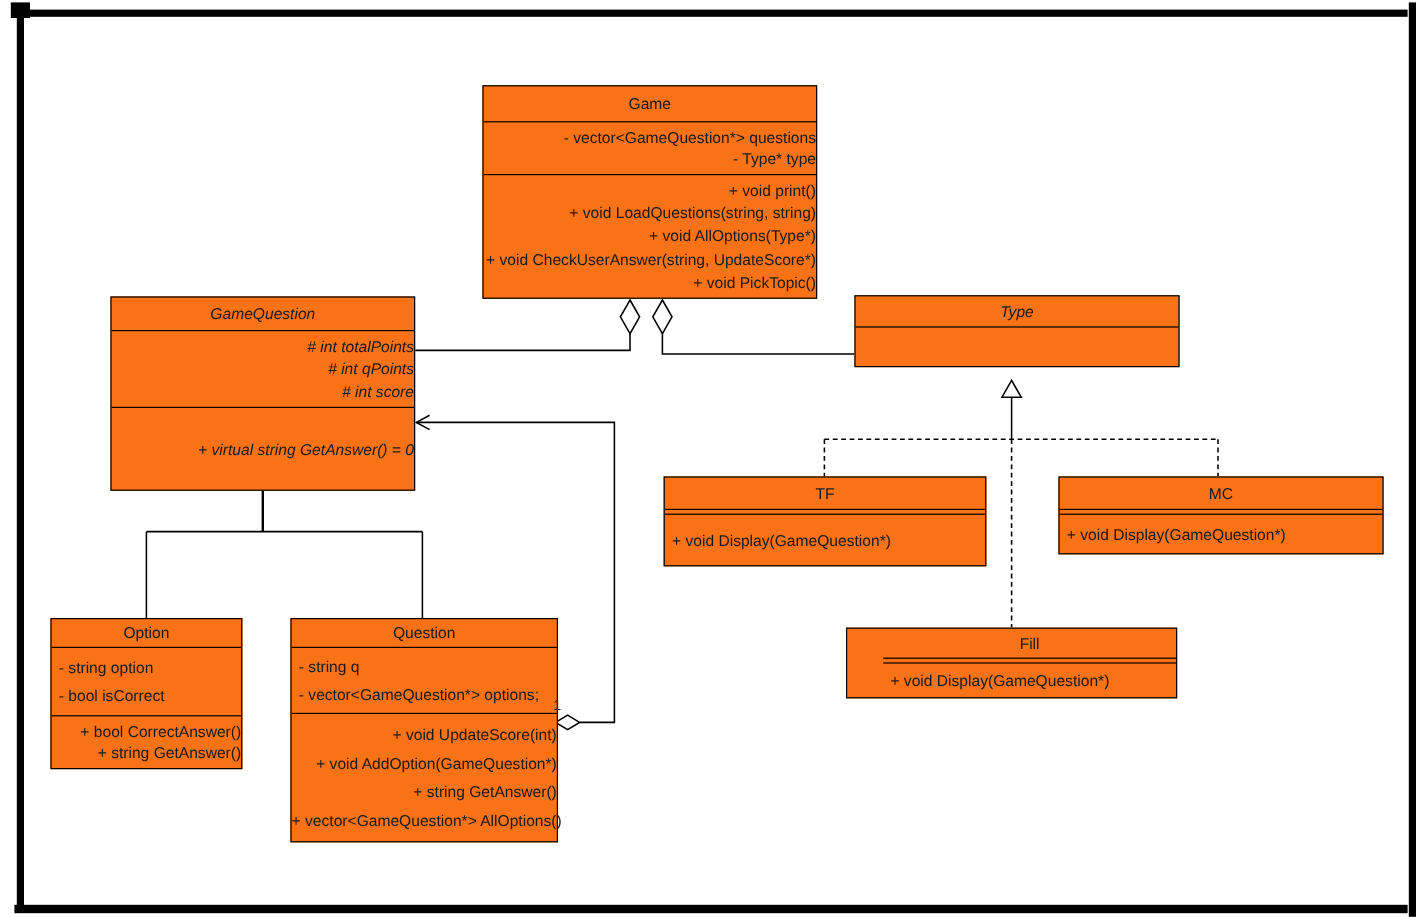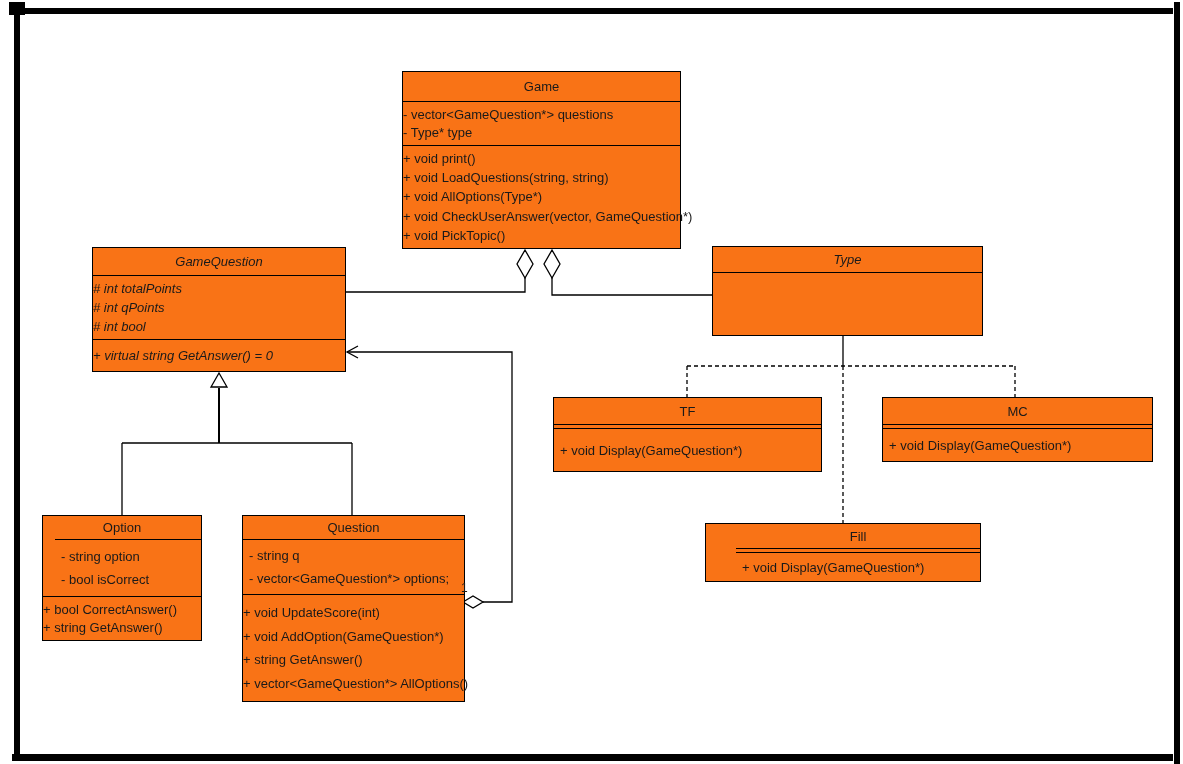--- a/index.html
+++ b/index.html
@@ -37,46 +37,46 @@
     display: flex; align-items: center; justify-content: center;
     white-space: nowrap;
   }
   .compartment {
     border-top: 1.3px solid #000;
     display: flex; flex-direction: column; justify-content: space-evenly;
   }
   .compartment.grow { flex: 1; }
   .cls-empty { border-top: 1.3px solid #000; height: 4px; }
   .row { white-space: nowrap; }
-  .row.center { text-align: left; }
+  .row.center { text-align: right; }
   .row.left { text-align: left; padding-left: 6px; }
 
   #box-game         { left: 402px; top: 71px;  width: 279px; height: 178px; }
   #box-game .cls-title { height: 29px; }
   #box-game .attrs  { height: 44px; }
 
-  #box-gamequestion { left: 92px;  top: 247px; width: 254px; height: 125px; }
+  #box-gamequestion { left: 92px;  top: 247px; width: 254px; height: 162px; }
   #box-gamequestion .cls-title { height: 27px; }
   #box-gamequestion .attrs { height: 64px; }
 
-  #box-type         { left: 712px; top: 246px; width: 271px; height: 90px; }
+  #box-type         { left: 712px; top: 246px; width: 271px; height: 60px; }
   #box-type .cls-title { height: 25px; }
 
   #box-tf           { left: 553px; top: 397px; width: 269px; height: 75px; }
   #box-tf .cls-title { height: 26px; }
 
   #box-mc           { left: 882px; top: 397px; width: 271px; height: 65px; }
   #box-mc .cls-title { height: 26px; }
 
   #box-fill         { left: 705px; top: 523px; width: 276px; height: 59px; padding-left: 30px; }
   #box-fill .cls-title { height: 24px; }
 
   #box-option       { left: 42px;  top: 515px; width: 160px; height: 126px; }
   #box-option .cls-title { height: 23px; }
-  #box-option .attrs { height: 57px; margin-left: 12px; }
+  #box-option .attrs { height: 57px; }
 
   #box-question     { left: 242px; top: 515px; width: 223px; height: 187px; }
   #box-question .cls-title { height: 23px; }
   #box-question .attrs { height: 55px; }
 
   
   #multiplicity-1 {
     position: absolute; left: 461px; top: 582px;
     font-size: 12px; line-height: 12px;
   }
@@ -115,31 +115,31 @@
 <div class="cls" id="box-game">
   <div class="cls-title">Game</div>
   <div class="compartment attrs">
     <div class="row center">- vector&lt;GameQuestion*&gt; questions</div>
     <div class="row center">- Type* type</div>
   </div>
   <div class="compartment grow">
     <div class="row center">+ void print()</div>
     <div class="row center">+ void LoadQuestions(string, string)</div>
     <div class="row center">+ void AllOptions(Type*)</div>
-    <div class="row center">+ void CheckUserAnswer(vector, GameQuestion*)</div>
+    <div class="row center">+ void CheckUserAnswer(string, UpdateScore*)</div>
     <div class="row center">+ void PickTopic()</div>
   </div>
 </div>
 
 <div class="cls italic" id="box-gamequestion">
   <div class="cls-title">GameQuestion</div>
   <div class="compartment attrs">
     <div class="row center"># int totalPoints</div>
     <div class="row center"># int qPoints</div>
-    <div class="row center"># int bool</div>
+    <div class="row center"># int score</div>
   </div>
   <div class="compartment grow">
     <div class="row center">+ virtual string GetAnswer() = 0</div>
   </div>
 </div>
 
 <div class="cls italic" id="box-type">
   <div class="cls-title">Type</div>
   <div class="cls-empty"></div>
 </div>

